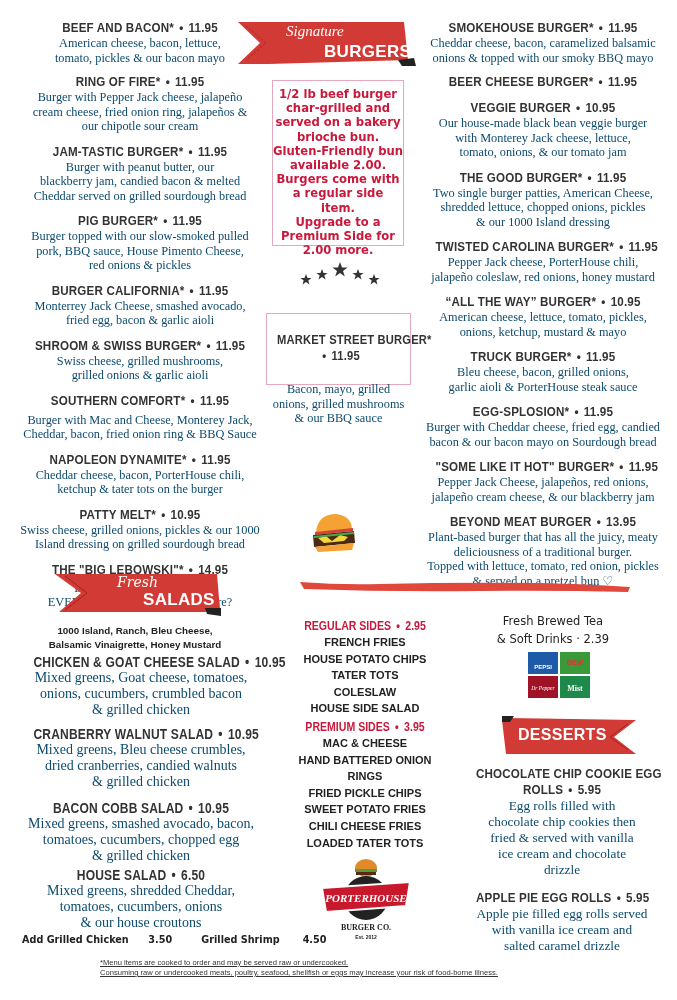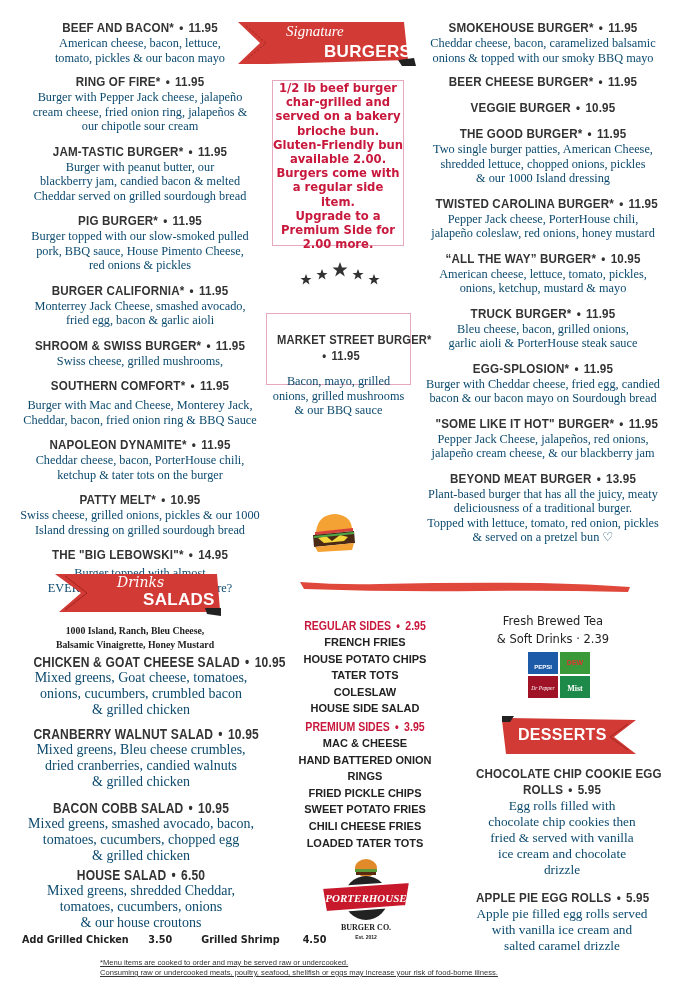--- a/index.html
+++ b/index.html
@@ -27,41 +27,41 @@
   .ribbon .big {
     position: absolute; font-family: "Liberation Sans", sans-serif; font-weight: bold;
     color: #fff; font-size: 17px; letter-spacing: 0.3px;
   }
 
   
   .info-box {
     position: absolute; left: 272px; top: 80px; width: 132px; height: 166px;
     border: 1.5px solid #e5a8bd; text-align: center;
     font-family: "DejaVu Sans", sans-serif; font-weight: bold; color: #c8183c;
-    font-size: 11.6px; line-height: 14.2px; 
+    font-size: 11.6px; line-height: 14.2px; padding-top: 6px;
   }
 
   .stars { position: absolute; left: 300px; top: 262px; width: 80px; height: 26px; }
 
   .market-box {
     position: absolute; left: 266px; top: 313px; width: 145px; height: 72px;
     border: 1.5px solid #e5a8bd; text-align: center; padding-top: 18px;
   }
   .market-box .item-title { font-size: 13px; }
 
   .sides { position: absolute; left: 285px; top: 618px; width: 160px; text-align: center;
     font-family: "Liberation Sans", sans-serif; font-weight: bold; font-size: 11px; color: #222; }
   .sides .hdr { color: #c8183c; font-size: 12px; transform: scaleX(0.88); line-height: 16px; }
   .sides .side { line-height: 16.6px; }
 
   .drinks { position: absolute; left: 478px; top: 612px; width: 150px; text-align: center;
     font-family: "DejaVu Sans", sans-serif; font-size: 11.5px; line-height: 18px; color: #222; }
 
   .dressings { position: absolute; left: 20px; top: 624px; width: 230px; text-align: center;
-    font-family: Liberation Serif, serif; font-weight: bold; font-size: 9.8px; line-height: 13.5px; color: #222; }
+    font-family: Liberation Sans, sans-serif; font-weight: bold; font-size: 9.8px; line-height: 13.5px; color: #222; }
 
   .salad .item-desc { font-size: 14px; line-height: 16px; }
   .salad .item-title { font-size: 14px; }
   .dessert .item-desc { font-size: 13.3px; line-height: 16px; }
 
   .addons { position: absolute; left: 22px; top: 933px; width: 250px;
     font-family: "DejaVu Sans", sans-serif; font-weight: bold; font-size: 10.5px; color: #222;
     transform: scaleX(0.92); transform-origin: left; white-space: nowrap; }
   .addons span { margin-right: 14px; }
 
@@ -122,20 +122,21 @@
     <div class="item-title"><span>BURGER CALIFORNIA*</span><span class="bullet">•</span><span>11.95</span></div>
     <div class="item-desc">
         <div>Monterrey Jack Cheese, smashed avocado,</div>
         <div>fried egg, bacon &amp; garlic aioli</div>
       </div>
   </div>
   <div class="item">
     <div class="item-title"><span>SHROOM &amp; SWISS BURGER*</span><span class="bullet">•</span><span>11.95</span></div>
     <div class="item-desc">
         <div>Swiss cheese, grilled mushrooms,</div>
+        <div>grilled onions &amp; garlic aioli</div>
       </div>
   </div>
   <div class="item" style="margin-top:4px;">
     <div class="item-title"><span>SOUTHERN COMFORT*</span><span class="bullet">•</span><span>11.95</span></div>
     <div class="item-desc" style="margin-top:4px;">
         <div>Burger with Mac and Cheese, Monterey Jack,</div>
         <div>Cheddar, bacon, fried onion ring &amp; BBQ Sauce</div>
       </div>
   </div>
   <div class="item">
@@ -167,20 +168,25 @@
     <div class="item-desc">
         <div>Cheddar cheese, bacon, caramelized balsamic</div>
         <div>onions &amp; topped with our smoky BBQ mayo</div>
       </div>
   </div>
   <div class="item" style="margin-top:-1px;">
     <div class="item-title"><span>BEER CHEESE BURGER*</span><span class="bullet">•</span><span>11.95</span></div>
   </div>
   <div class="item">
     <div class="item-title"><span>VEGGIE BURGER</span><span class="bullet">•</span><span>10.95</span></div>
+    <div class="item-desc">
+        <div>Our house-made black bean veggie burger</div>
+        <div>with Monterey Jack cheese, lettuce,</div>
+        <div>tomato, onions, &amp; our tomato jam</div>
+      </div>
   </div>
   <div class="item">
     <div class="item-title"><span>THE GOOD BURGER*</span><span class="bullet">•</span><span>11.95</span></div>
     <div class="item-desc">
         <div>Two single burger patties, American Cheese,</div>
         <div>shredded lettuce, chopped onions, pickles</div>
         <div>&amp; our 1000 Island dressing</div>
       </div>
   </div>
   <div class="item">
@@ -250,21 +256,21 @@
     <polygon points="22,7 23.5,11 27.5,11 24.3,13.5 25.5,17.5 22,15 18.5,17.5 19.7,13.5 16.5,11 20.5,11"></polygon>
     <polygon points="40,0 42,5.5 47.5,5.5 43,9 44.8,14.5 40,11 35.2,14.5 37,9 32.5,5.5 38,5.5"></polygon>
     <polygon points="58,7 59.5,11 63.5,11 60.3,13.5 61.5,17.5 58,15 54.5,17.5 55.7,13.5 52.5,11 56.5,11"></polygon>
     <polygon points="74,12 75.5,16 79.5,16 76.3,18.5 77.5,22.5 74,20 70.5,22.5 71.7,18.5 68.5,16 72.5,16"></polygon>
   </g>
 </svg>
 
 <div class="market-box">
   <div class="item-title">MARKET STREET BURGER*</div>
   <div class="item-title"><span class="bullet">•</span><span>11.95</span></div>
-  <div class="item-desc" style="margin-top:10px;">
+  <div class="item-desc" style="margin-top:18px;">
       <div>Bacon, mayo, grilled</div>
       <div>onions, grilled mushrooms</div>
       <div>&amp; our BBQ sauce</div>
     </div>
 </div>
 
 <svg class="burger-icon" viewBox="0 0 46 46">
   <path d="M6,22 Q8,4 26,4 Q42,6 42,20 Z" fill="#f4a234"></path>
   <path d="M5,22 L43,18 L43,21 L5,25 Z" fill="#d8403a"></path>
   <path d="M3,25 L44,21 L45,33 L4,37 Z" fill="#4a2a14"></path>
@@ -276,21 +282,21 @@
 <svg class="brush" viewBox="0 0 330 18" preserveAspectRatio="none">
   <path d="M0,4 Q40,7 80,6 Q160,4 240,5 Q290,6 330,9 L328,14 Q250,12 180,13 Q90,14 4,11 Z" fill="#e0483c"></path>
 </svg>
 
 <div class="ribbon" style="left:55px;top:572px;width:170px;height:44px;">
   <svg width="170" height="44">
     <polygon points="0,2 162,2 165,38 150,40 30,40 30,40 4,40 26,21" fill="#d23a35"></polygon>
     <polygon points="150,36 166,36 166,44 152,42" fill="#222"></polygon>
     <polyline points="10,4 32,21 10,38" fill="none" stroke="#9e2520" stroke-width="1"></polyline>
   </svg>
-  <span class="script" style="left:62px;top:2px;font-size:14px;">Drinks</span>
+  <span class="script" style="left:62px;top:2px;font-size:14px;">Fresh</span>
   <span class="big" style="left:88px;top:18px;">SALADS</span>
 </div>
 
 <div class="dressings">
   <div>1000 Island, Ranch, Bleu Cheese,</div>
   <div>Balsamic Vinaigrette, Honey Mustard</div>
 </div>
 
 <div class="col salad" style="left:16px;top:654px;width:250px;">
   <div class="item" style="margin-bottom:8px;">

